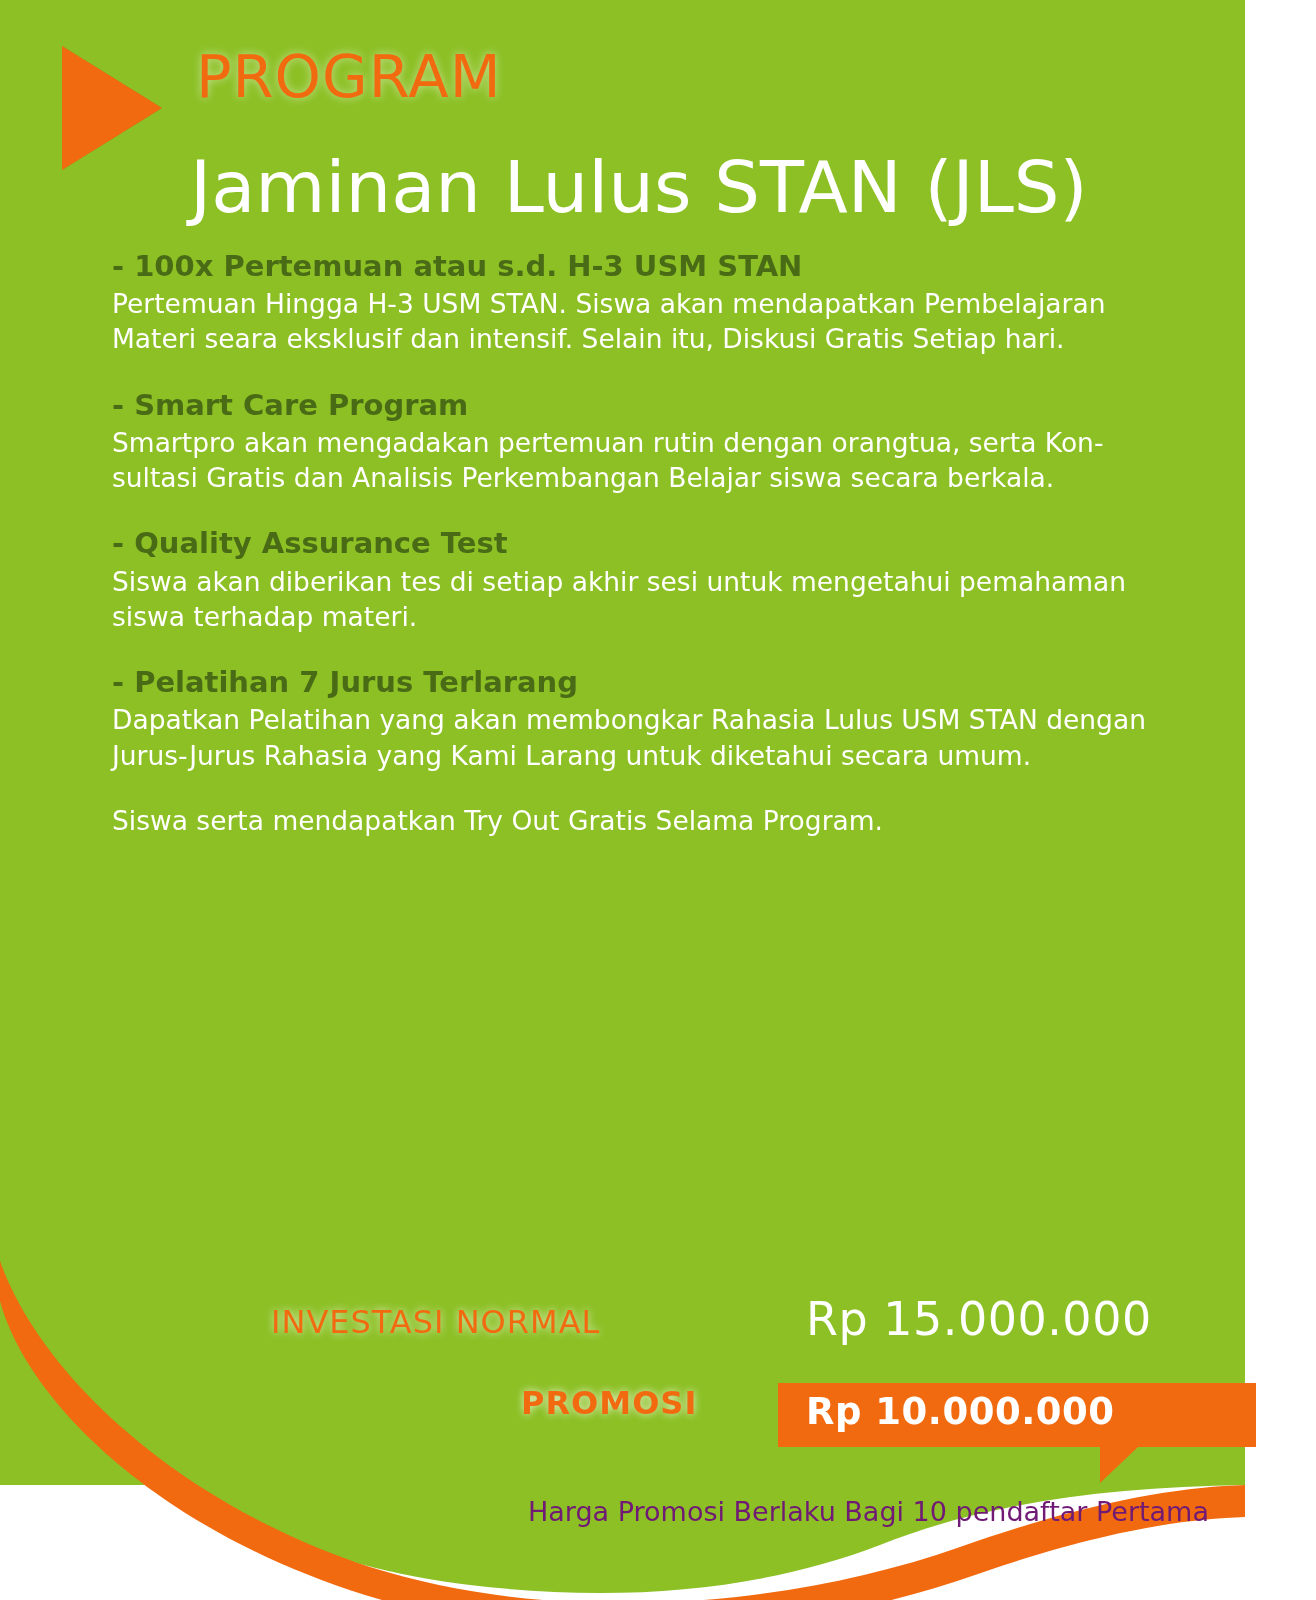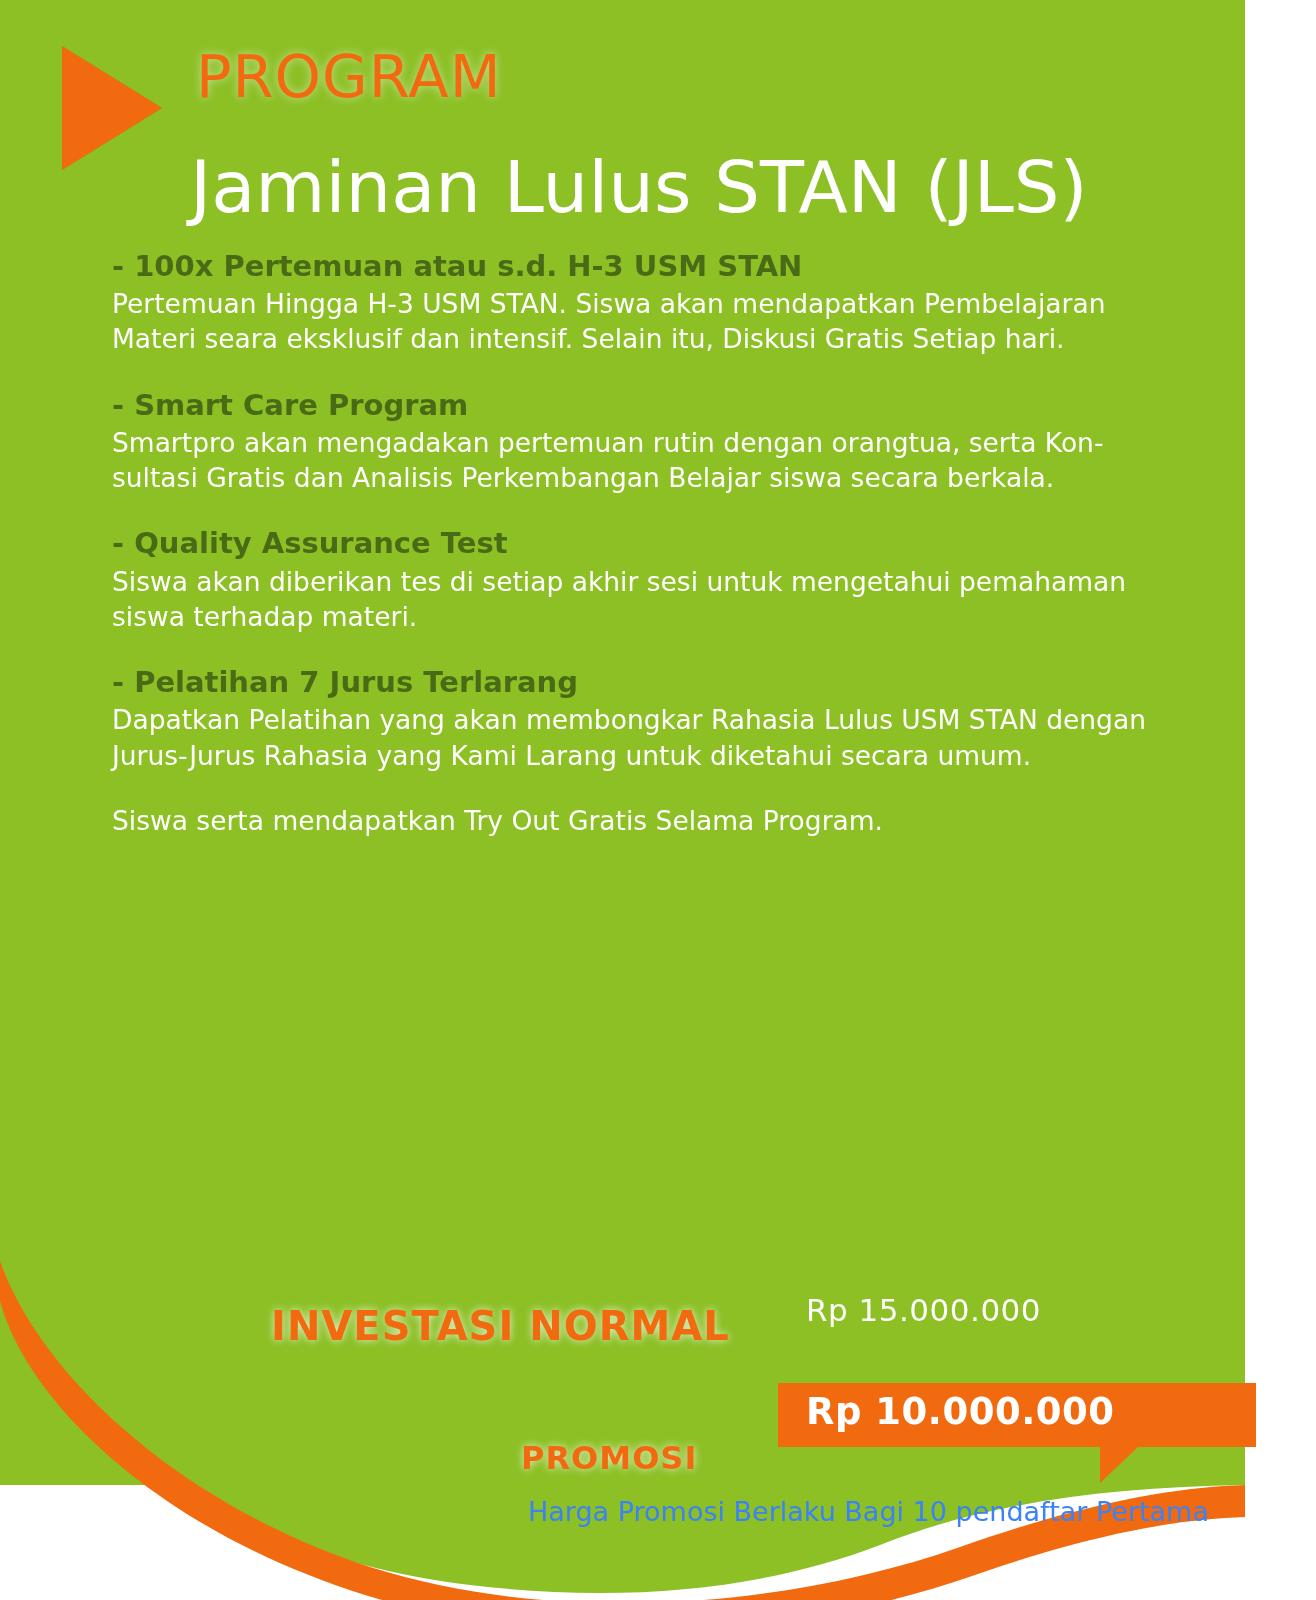--- a/index.html
+++ b/index.html
@@ -114,38 +114,38 @@
     position: absolute;
     left: 0;
     top: 1290px;
     width: 1316px;
     height: 310px;
   }
   #investasi-label {
     position: absolute;
     left: 271px;
     top: 1303px;
-    font-size: 40px;
-    font-weight: bold;
+    font-size: 32px;
+    font-weight: normal;
     color: #f26a0f;
     letter-spacing: 1px;
     text-shadow: 0 0 9px rgba(255,255,255,0.8);
   }
   #normal-price {
     position: absolute;
     left: 806px;
     top: 1292px;
-    font-size: 31px;
+    font-size: 46px;
     color: #ffffff;
     letter-spacing: 0.5px;
   }
   #promosi-label {
     position: absolute;
     left: 521px;
-    top: 1439px;
+    top: 1384px;
     font-size: 32px;
     font-weight: bold;
     color: #f26a0f;
     letter-spacing: 1px;
     text-shadow: 0 0 9px rgba(255,255,255,0.8);
   }
   #promo-box {
     position: absolute;
     left: 778px;
     top: 1383px;
@@ -169,21 +169,21 @@
     font-size: 37px;
     font-weight: bold;
     color: #ffffff;
     letter-spacing: 0.5px;
   }
   #promo-note {
     position: absolute;
     left: 528px;
     top: 1496px;
     font-size: 27px;
-    color: #3b82f6;
+    color: #701a75;
     text-align: center;
   }
 </style>
 </head>
 <body>
 
 <div id="poster">
 
   <div id="header">
     <div id="play-triangle-shadow"></div>

